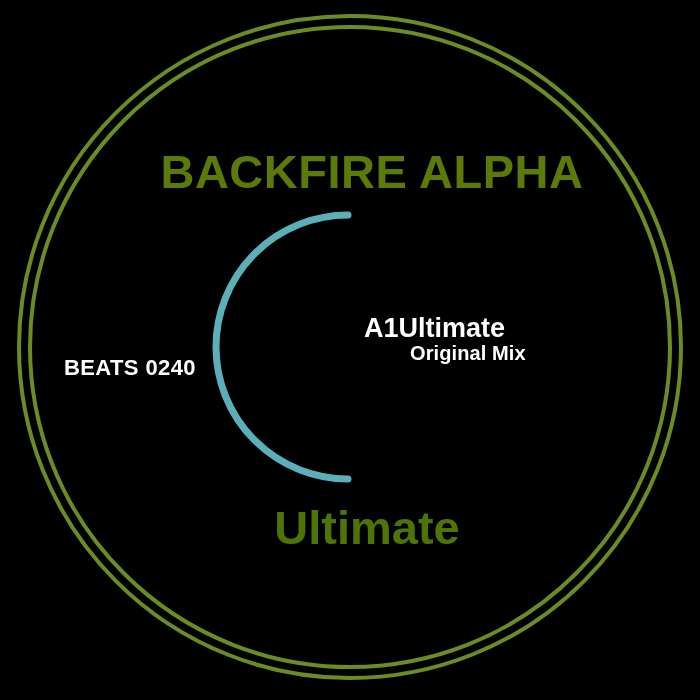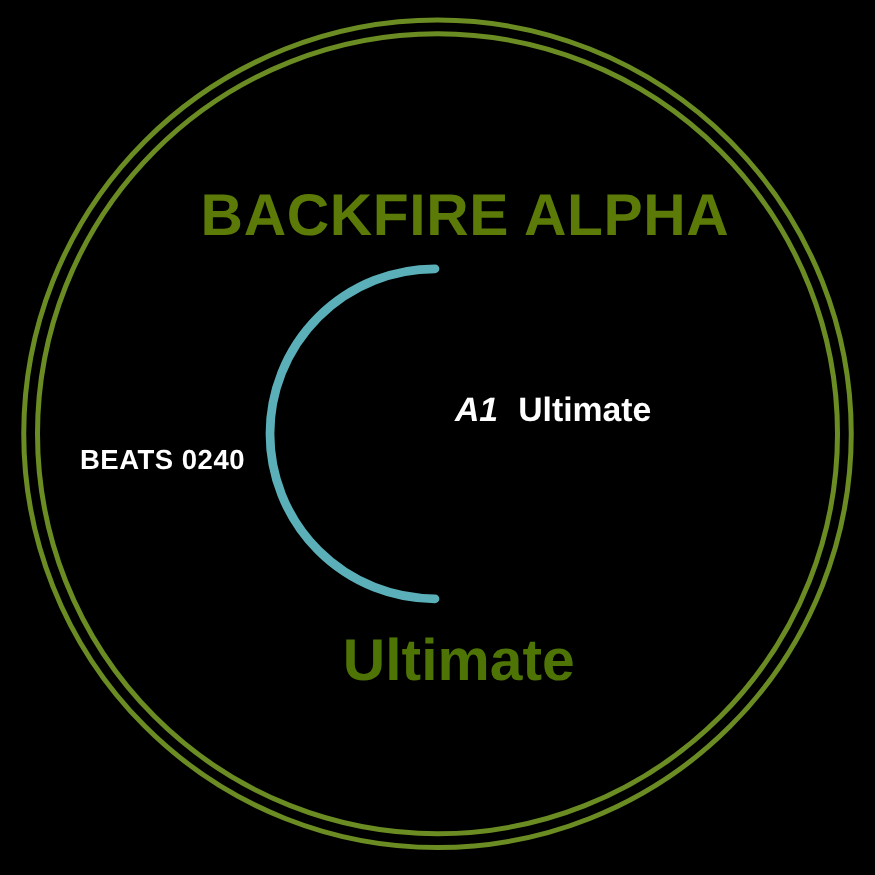--- a/index.html
+++ b/index.html
@@ -65,22 +65,20 @@
     color: #ffffff;
   }
   #track-line {
     left: 364px;
     top: 315px;
     font-size: 27px;
     font-weight: bold;
     color: #ffffff;
   }
   #track-number {
-    margin-right: 16px;
-    font-style: italic;
   }
   #track-version {
     left: 410px;
     top: 343px;
     font-size: 20px;
     font-weight: bold;
     letter-spacing: 0.1px;
     color: #ffffff;
   }
 </style>
@@ -97,16 +95,17 @@
   </svg>
 
   <div class="txt" id="artist-name" style="color: rgb(91, 122, 8);">BACKFIRE ALPHA</div>
 
   <div class="txt" id="catalog-number" style="color: rgb(255, 255, 255); margin-top: 24px;">BEATS 0240</div>
 
   <div class="txt" id="track-line" style="color: rgb(255, 255, 255);">
     <span id="track-number">A1</span><span id="track-title">Ultimate</span>
   </div>
 
+  <div class="txt" id="track-version" style="color: rgb(255, 255, 255);">Original Mix</div>
 
   <div class="txt" id="release-title" style="color: rgb(79, 116, 6);">Ultimate</div>
 
 </div>
 
 </body></html>

